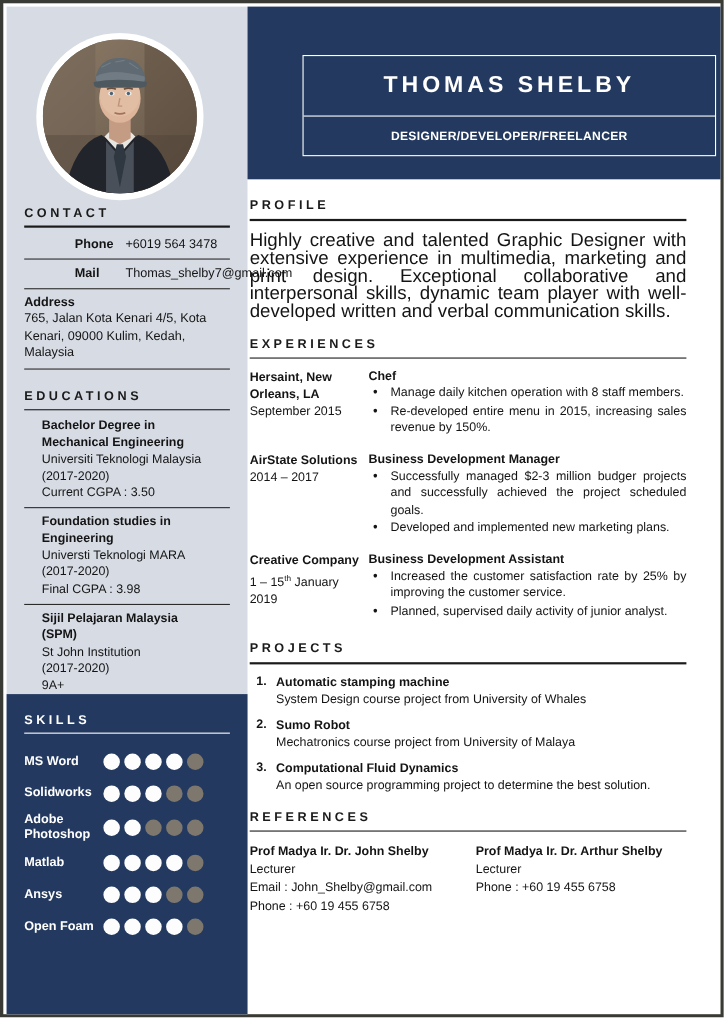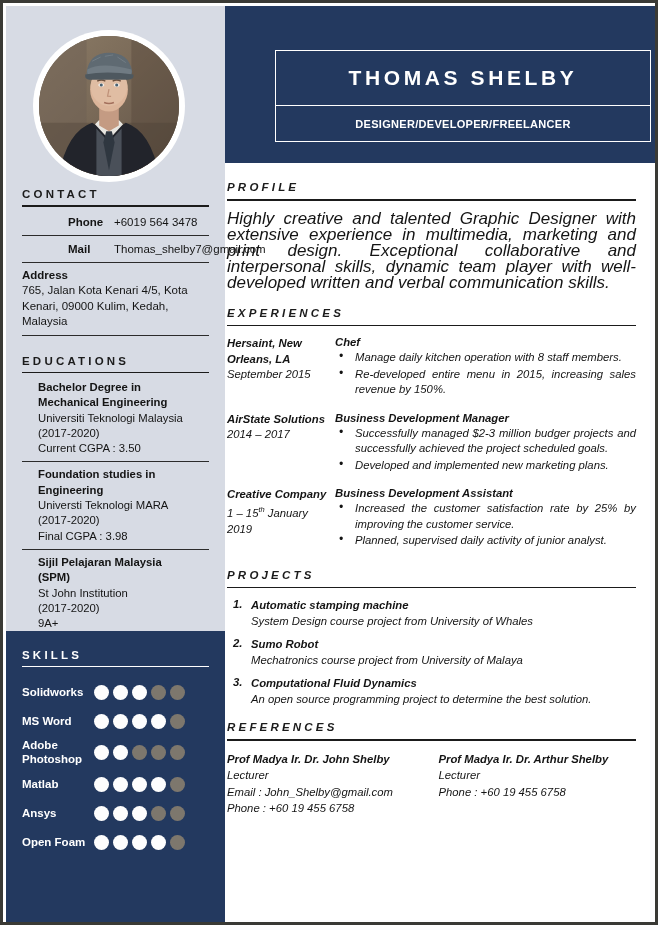--- a/index.html
+++ b/index.html
@@ -154,25 +154,24 @@
     align-items: center;
     justify-content: center;
     color: #ffffff;
     font-size: 11px;
     font-weight: bold;
     letter-spacing: 0.3px;
   }
 
   .main {
     position: absolute;
-    left: 222px;
+    left: 210px;
     top: 160px;
     width: 433px;
-    padding: 18px 22px 0 2px;
-    font-style: italic;
+    padding: 18px 22px 0 14px;
   }
 
   .m-head {
     font-size: 11.5px;
     font-weight: bold;
     letter-spacing: 3.2px;
     color: #1b1b1b;
     margin-bottom: 6px;
   }
   .m-rule { height: 1.6px; background: #1b1b1b; margin-bottom: 10px; }
@@ -347,36 +346,36 @@
       </div>
       <div class="rule-thin"></div>
     </div>
   </div>
 
   <div class="skills">
     <div class="sec-head">SKILLS</div>
     <div class="rule"></div>
     <div id="skills-list">
         <div class="skill-row">
+      <span class="skill-name">MS Word</span>
+      <span class="dots">
+            <span class="dot on"></span>
+            <span class="dot on"></span>
+            <span class="dot on"></span>
+            <span class="dot on"></span>
+            <span class="dot "></span>
+          </span>
+    </div>
+        <div class="skill-row">
       <span class="skill-name">Solidworks</span>
       <span class="dots">
             <span class="dot on"></span>
             <span class="dot on"></span>
             <span class="dot on"></span>
             <span class="dot "></span>
-            <span class="dot "></span>
-          </span>
-    </div>
-        <div class="skill-row">
-      <span class="skill-name">MS Word</span>
-      <span class="dots">
-            <span class="dot on"></span>
-            <span class="dot on"></span>
-            <span class="dot on"></span>
-            <span class="dot on"></span>
             <span class="dot "></span>
           </span>
     </div>
         <div class="skill-row">
       <span class="skill-name">Adobe Photoshop</span>
       <span class="dots">
             <span class="dot on"></span>
             <span class="dot on"></span>
             <span class="dot "></span>
             <span class="dot "></span>

